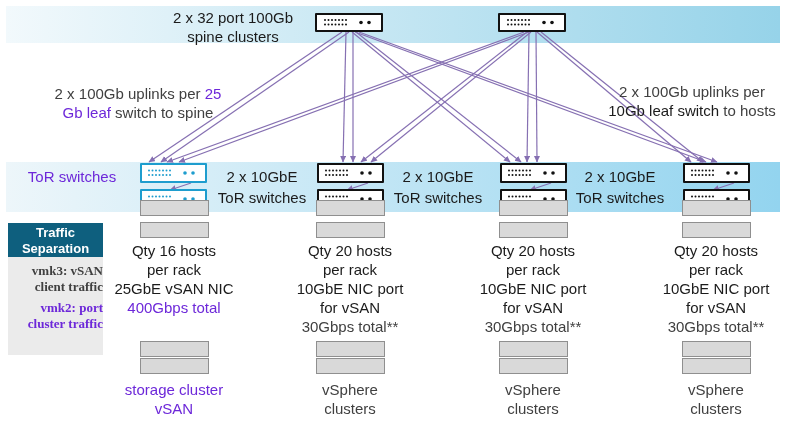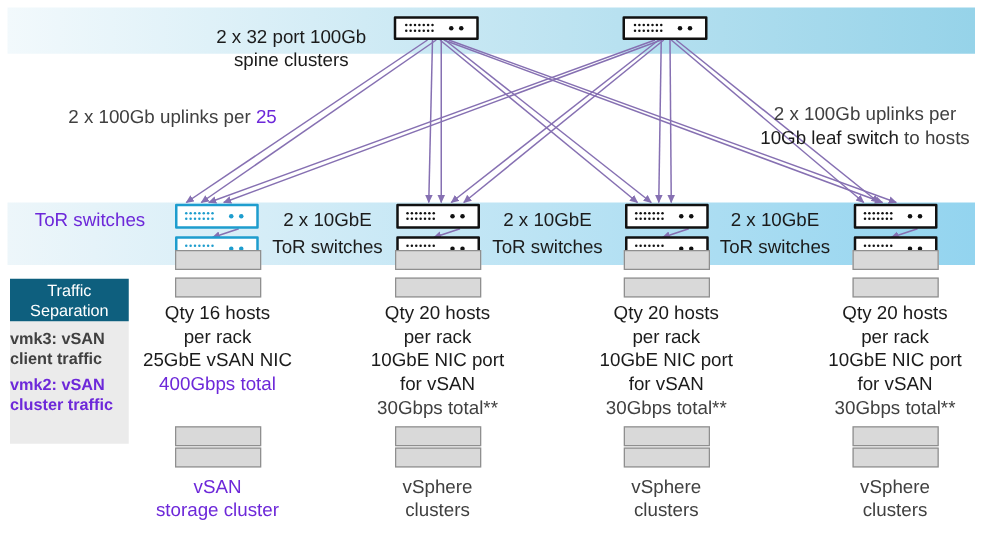--- a/index.html
+++ b/index.html
@@ -15,23 +15,23 @@
   
   .switch{position:absolute;background:#fff;border:2px solid #111;border-radius:1px;z-index:5;box-sizing:border-box;}
   .switch svg{position:absolute;left:0;top:0;width:100%;height:100%;}
   .switch.spine{width:68px;height:19px;color:#111;}
   .switch.tor{width:67px;height:20px;color:#111;}
   .switch.sw-cyan{border-color:#1E9DCE;color:#1E9DCE;}
   
   .tor-label{position:absolute;top:166px;width:120px;text-align:center;font-size:15px;line-height:21px;z-index:6;}
   
   #ts-header{position:absolute;left:8px;top:223px;width:95px;height:34px;background:#0E5F7E;color:#fff;
-             font-size:13px;font-weight:normal;text-align:center;line-height:16px;padding-top:2px;box-sizing:border-box;z-index:6;}
+             font-size:13px;font-weight:bold;text-align:center;line-height:16px;padding-top:2px;box-sizing:border-box;z-index:6;}
   #ts-panel{position:absolute;left:8px;top:257px;width:95px;height:98px;background:#EBEBEB;z-index:5;}
-  .ts-item{position:absolute;width:100%;text-align:left;font-size:13px;line-height:16px;font-weight:bold;}
+  .ts-item{position:absolute;width:100%;text-align:right;font-size:13px;line-height:16px;font-weight:bold;font-family:Liberation Serif, serif;}
   
   .rack{position:absolute;top:200px;width:160px;height:225px;z-index:6;}
   .host-bar{position:absolute;left:46px;width:67px;height:14px;background:#D9D9D9;border:1px solid #8F8F8F;box-sizing:content-box;}
   .rack-text{position:absolute;top:41px;width:100%;text-align:center;font-size:15px;line-height:19px;color:#1b1b1b;}
   .cluster-label{position:absolute;top:180px;width:100%;text-align:center;font-size:15px;line-height:19px;}
   
   #wires{position:absolute;left:0;top:0;z-index:4;pointer-events:none;}
   #wires line{stroke:#8670B2;stroke-width:1.2;}
 </style>
 </head>
@@ -69,21 +69,21 @@
       <line x1="541" y1="32" x2="703" y2="162" marker-end="url(#arr)"></line>
     </g>
     <g>
       <line x1="191" y1="183" x2="170" y2="190" marker-end="url(#arr)"></line>
       <line x1="368" y1="183" x2="347" y2="190" marker-end="url(#arr)"></line>
       <line x1="551" y1="183" x2="530" y2="190" marker-end="url(#arr)"></line>
       <line x1="734" y1="183" x2="713" y2="190" marker-end="url(#arr)"></line>
     </g>
   </svg>
 
-  <div class="txt" style="left:133px;top:8px;width:200px;margin-top:12px;">
+  <div class="txt" style="left:133px;top:8px;width:200px;">
     <div>2 x 32 port 100Gb</div>
     <div>spine clusters</div>
   </div>
 
   <div class="switch spine" style="left:315px;top:13px;">
     <svg viewBox="0 0 64 15" preserveAspectRatio="none">
       <g fill="currentColor">
         <circle cx="8" cy="5" r="1"></circle>
           <circle cx="11.5" cy="5" r="1"></circle>
           <circle cx="15" cy="5" r="1"></circle>
@@ -124,20 +124,24 @@
           <circle cx="52" cy="7.5" r="1.8"></circle>
       </g>
     </svg>
   </div>
 
   <div class="txt" style="left:38px;top:84px;width:200px;">
     <div>
       <span class="purple">2 x 100Gb uplinks per</span>
       <span class="cyan">25</span>
     </div>
+    <div>
+      <span class="cyan">Gb leaf</span>
+      <span class="purple">switch to spine</span>
+    </div>
   </div>
 
   <div class="txt" style="left:592px;top:82px;width:200px;">
     <div>
       <span class="purple">2 x 100Gb uplinks per</span>
     </div>
     <div>
       <span class="black">10Gb leaf switch</span>
       <span class="purple">to hosts</span>
     </div>
@@ -339,39 +343,39 @@
   <div id="ts-header">
     <div>Traffic</div>
     <div>Separation</div>
   </div>
   <div id="ts-panel">
     <div class="ts-item purple" style="top:6px;">
       <div>vmk3: vSAN</div>
       <div>client traffic</div>
     </div>
     <div class="ts-item cyan" style="top:43px;">
-      <div>vmk2: vSAN</div>
+      <div>vmk2: port</div>
       <div>cluster traffic</div>
     </div>
   </div>
 
   <div class="rack" style="left:94px;">
     <div class="host-bar" style="top:0;"></div>
     <div class="host-bar" style="top:22px;"></div>
     <div class="rack-text">
       <div>Qty 16 hosts</div>
       <div>per rack</div>
       <div>25GbE vSAN NIC</div>
       <div class="cyan">400Gbps total</div>
     </div>
     <div class="host-bar" style="top:141px;"></div>
     <div class="host-bar" style="top:158px;"></div>
     <div class="cluster-label cyan">
+      <div>storage cluster</div>
       <div>vSAN</div>
-      <div>storage cluster</div>
     </div>
   </div>
 
   <div class="rack" style="left:270px;">
     <div class="host-bar" style="top:0;"></div>
     <div class="host-bar" style="top:22px;"></div>
     <div class="rack-text">
       <div>Qty 20 hosts</div>
       <div>per rack</div>
       <div>10GbE NIC port</div>

